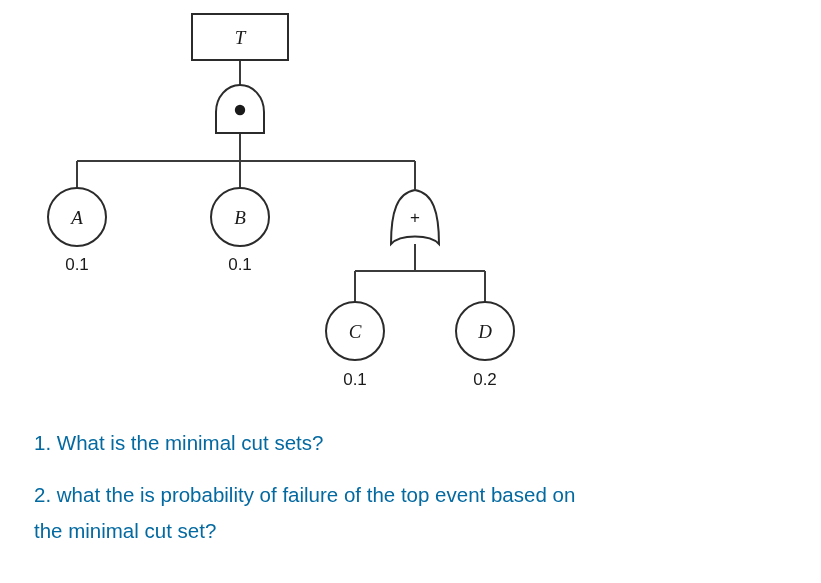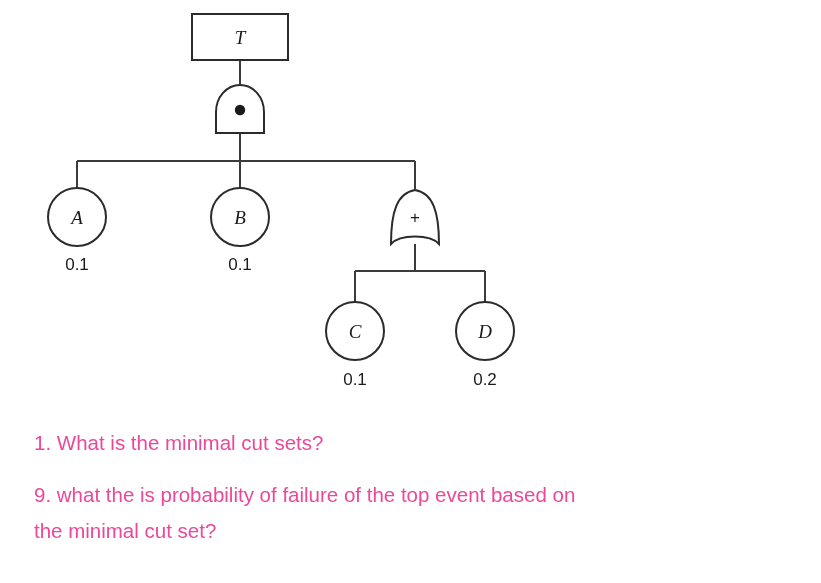--- a/index.html
+++ b/index.html
@@ -47,21 +47,21 @@
     stroke-width: 2;
     fill: #ffffff;
   }
   .questions-block {
     position: absolute;
     left: 34px;
     top: 425px;
     width: 740px;
   }
   .question-line {
-    color: #ec4899;
+    color: #0369a1;
     font-family: "Liberation Sans", sans-serif;
     font-size: 20.5px;
     line-height: 36px;
     white-space: pre;
   }
   .question-item {
     margin-bottom: 16px;
   }
 </style>
 </head>
@@ -124,16 +124,16 @@
     <text class="node-glyph-text" x="485" y="338" text-anchor="middle">D</text>
   </g>
   <text class="prob-label-text" x="485" y="385" text-anchor="middle">0.2</text>
 </svg>
 
 <div class="questions-block">
   <div class="question-item">
     <div class="question-line">1. What is the minimal cut sets?</div>
   </div>
   <div class="question-item">
-    <div class="question-line">9. what the is probability of failure of the top event based on</div>
+    <div class="question-line">2. what the is probability of failure of the top event based on</div>
     <div class="question-line">the minimal cut set?</div>
   </div>
 </div>
 
 </body></html>

